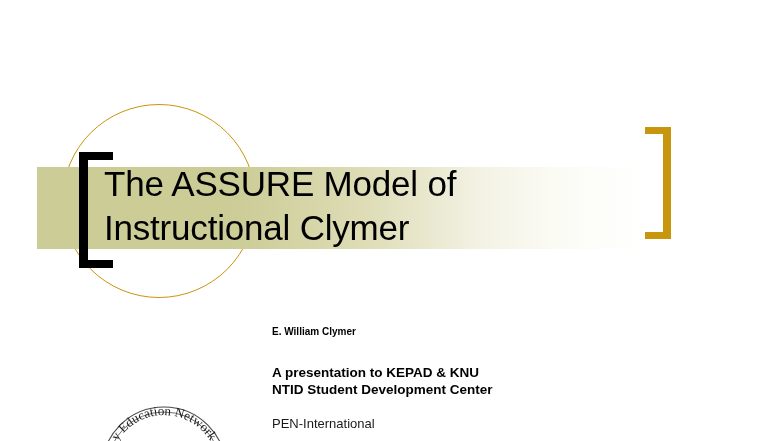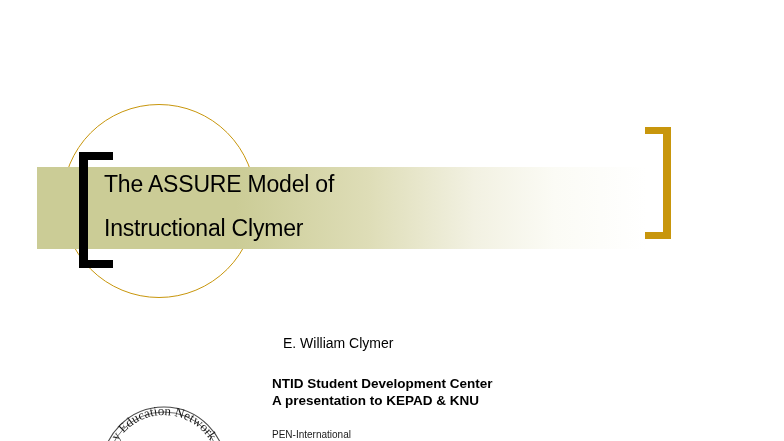--- a/index.html
+++ b/index.html
@@ -105,51 +105,51 @@
   }
 
   
   #title-block {
     position: absolute;
     left: 104px;
     top: 162px;
     width: 560px;
     z-index: 4;
     color: #000000;
-    font-size: 23px;
+    font-size: 35px;
     line-height: 44px;
     letter-spacing: -0.2px;
     white-space: nowrap;
   }
   #title-block .tline { display: block; }
 
   
   #byline-block {
     position: absolute;
     left: 272px;
     top: 322px;
     z-index: 5;
     color: #000000;
   }
   #presenter-name {
-    font-size: 14px;
-    font-weight: normal;
+    font-size: 10px;
+    font-weight: bold;
     line-height: 20px;
-    margin: 11px;
+    margin: 0;
   }
   #presentation-lines {
     margin-top: 22px;
     font-size: 13.5px;
     font-weight: bold;
     line-height: 17px;
   }
   #presentation-lines span { display: block; }
   #org-line {
     margin-top: 19px;
-    font-size: 10px;
+    font-size: 13px;
     font-weight: normal;
     line-height: 14px;
     color: #1a1a1a;
   }
 
   
   #pen-logo {
     position: absolute;
     left: 98px;
     top: 399px;
@@ -181,22 +181,22 @@
   </div>
 
   <div id="title-block">
     <span class="tline">The ASSURE Model of</span>
     <span class="tline">Instructional Clymer</span>
   </div>
 
   <div id="byline-block">
     <p id="presenter-name">E. William Clymer</p>
     <div id="presentation-lines">
+      <span>A presentation to KEPAD &amp; KNU</span>
       <span>NTID Student Development Center</span>
-      <span>A presentation to KEPAD &amp; KNU</span>
     </div>
     <div id="org-line">PEN-International</div>
   </div>
 
   <div id="pen-logo">
     <svg width="132" height="132" viewBox="0 0 132 132" xmlns="http://www.w3.org/2000/svg">
       <defs>
         <path id="arcpath" d="M 12,70 A 54,54 0 0 1 120,70" fill="none"></path>
       </defs>
 

